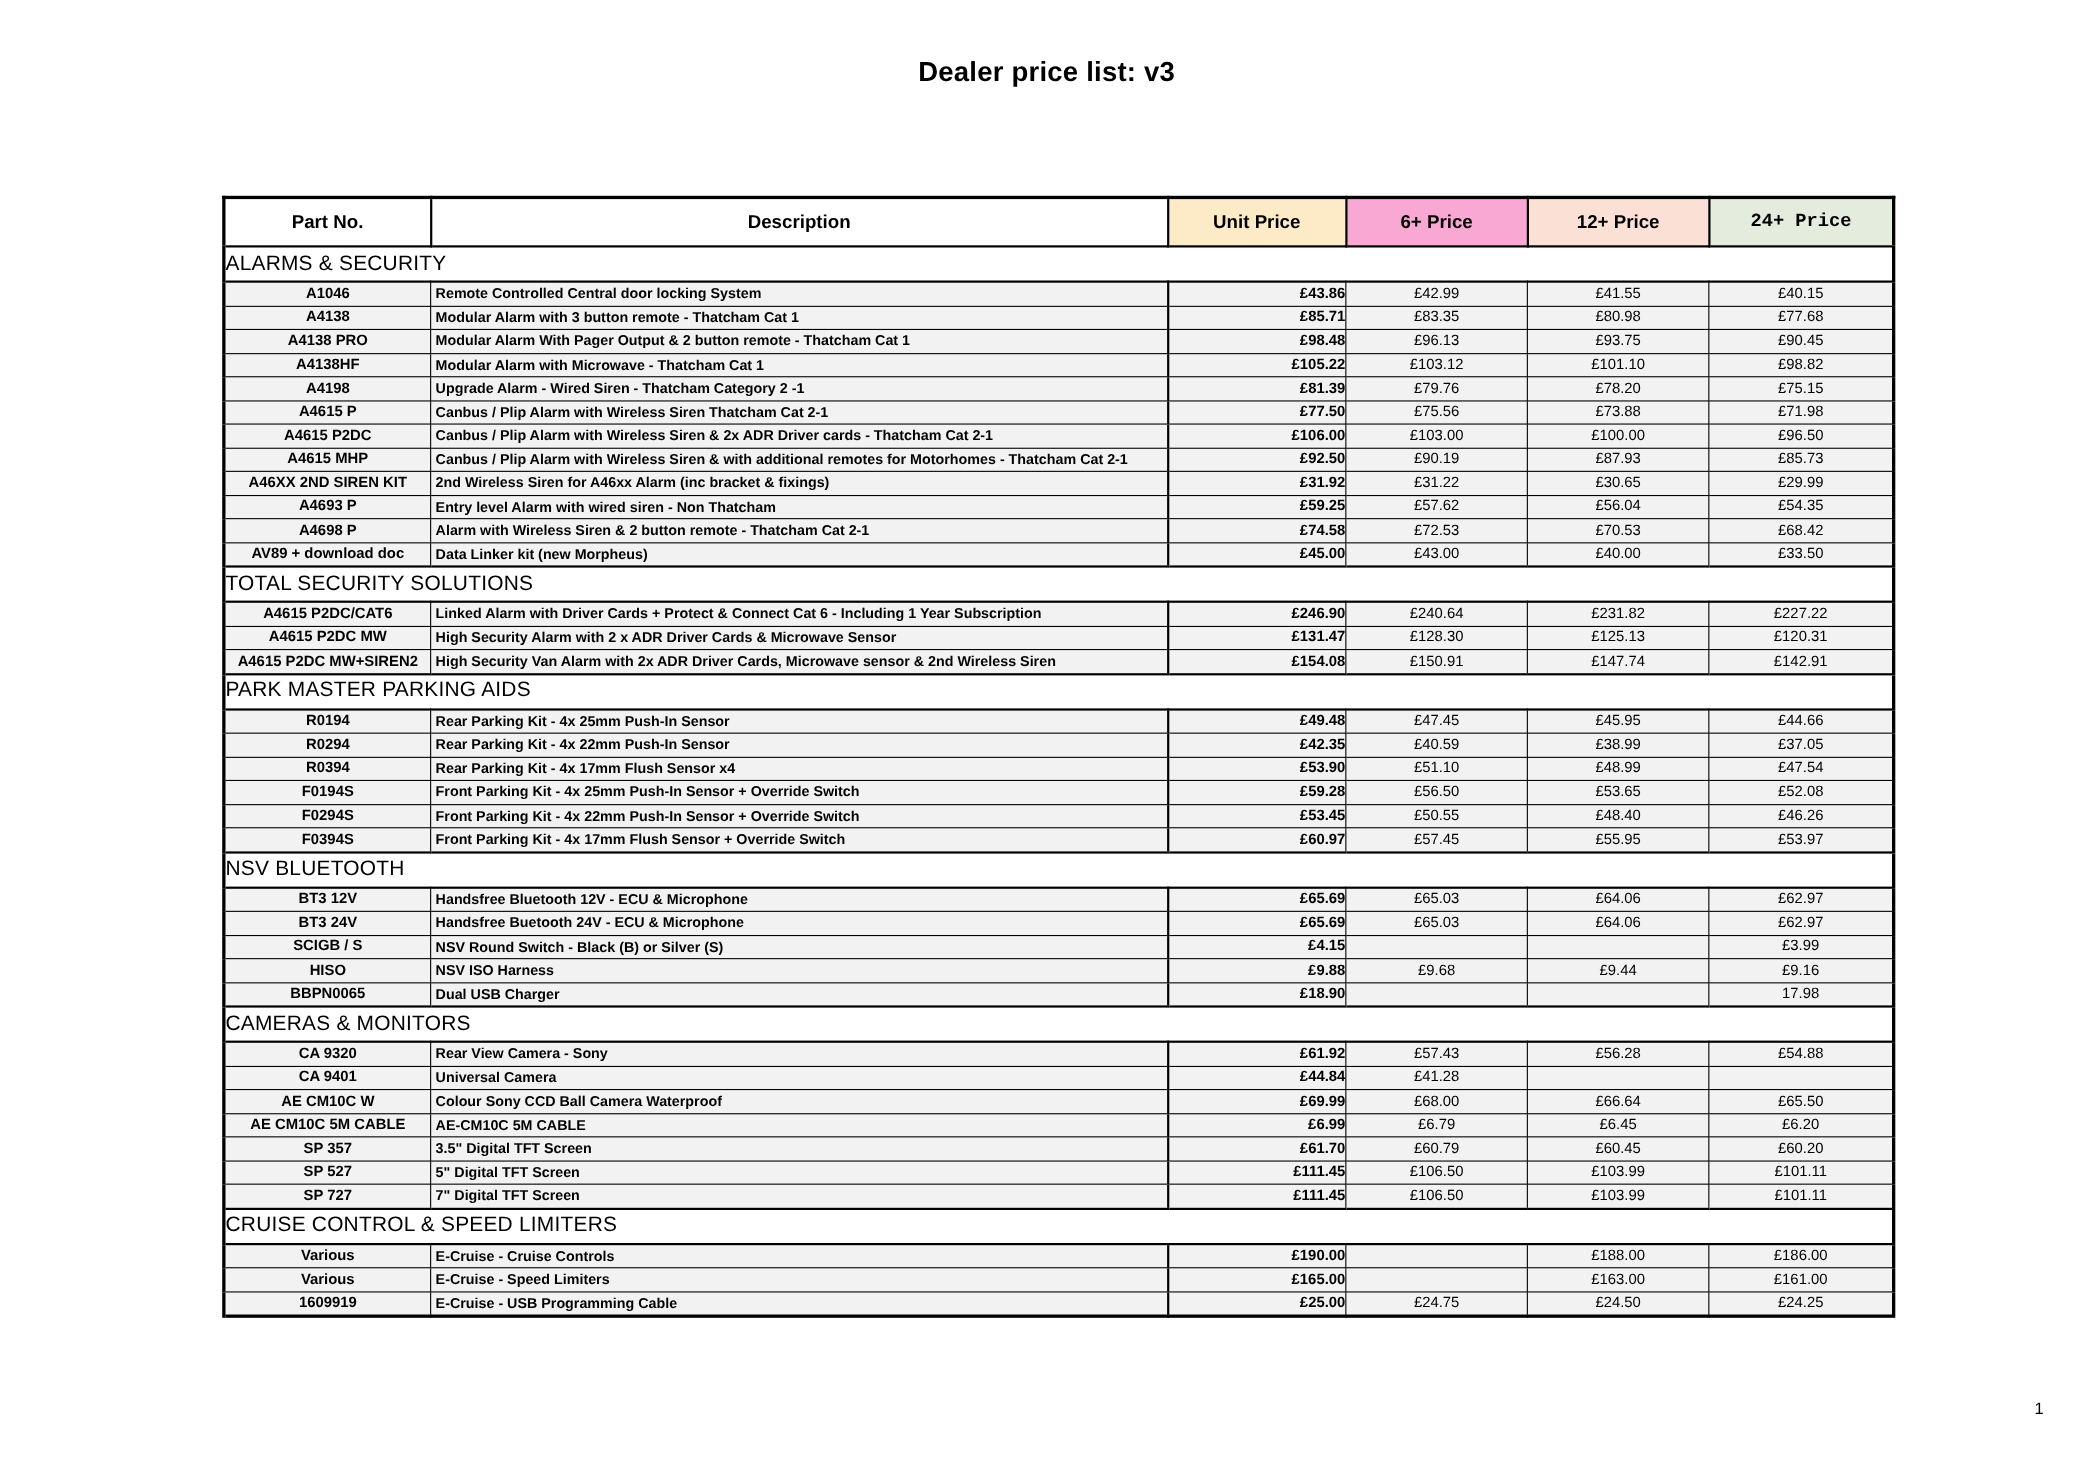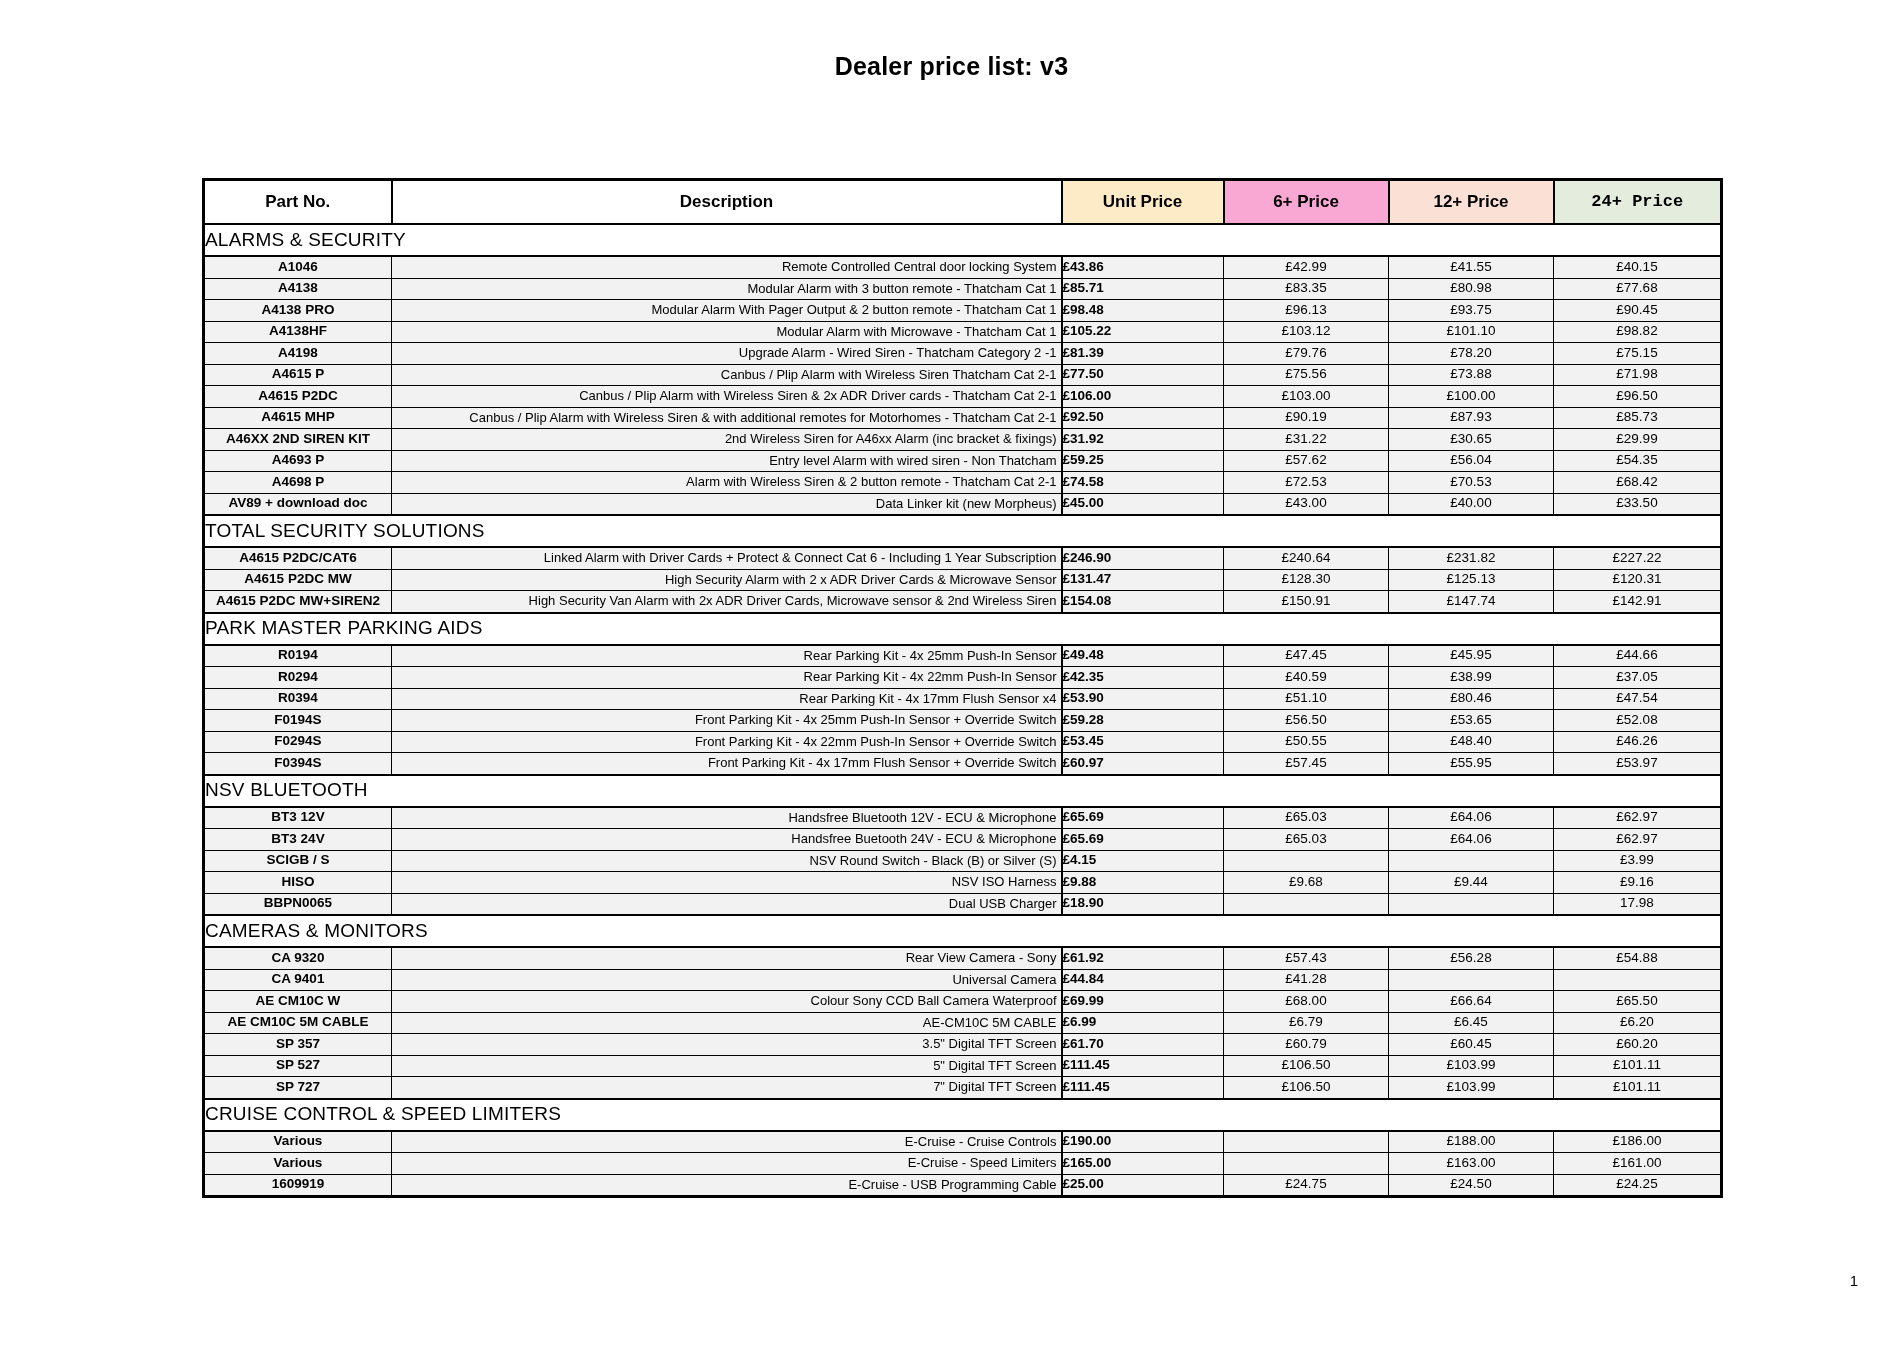--- a/index.html
+++ b/index.html
@@ -89,26 +89,27 @@
     background: #f2f2f2;
     height: 20.5px;
   }
   td.part {
     text-align: center;
     font-weight: bold;
     font-size: 13.5px;
     border-left: 3px solid #000;
   }
   td.desc {
-    text-align: right;
+    text-align: left;
     font-size: 13px;
     padding: 0 4px;
+    font-weight: bold;
   }
   td.unit {
-    text-align: left;
+    text-align: right;
     font-weight: bold;
     font-size: 13.5px;
     border-left: 2px solid #000;
   }
   td.six, td.twelve {
     text-align: center;
     font-size: 13.5px;
   }
   td.tfour {
     text-align: center;
@@ -311,21 +312,21 @@
             <td class="unit">£42.35</td>
             <td class="six">£40.59</td>
             <td class="twelve">£38.99</td>
             <td class="tfour">£37.05</td>
           </tr>
           <tr class="data-row">
             <td class="part">R0394</td>
             <td class="desc">Rear Parking Kit - 4x 17mm Flush Sensor x4</td>
             <td class="unit">£53.90</td>
             <td class="six">£51.10</td>
-            <td class="twelve">£80.46</td>
+            <td class="twelve">£48.99</td>
             <td class="tfour">£47.54</td>
           </tr>
           <tr class="data-row">
             <td class="part">F0194S</td>
             <td class="desc">Front Parking Kit - 4x 25mm Push-In Sensor + Override Switch</td>
             <td class="unit">£59.28</td>
             <td class="six">£56.50</td>
             <td class="twelve">£53.65</td>
             <td class="tfour">£52.08</td>
           </tr>

